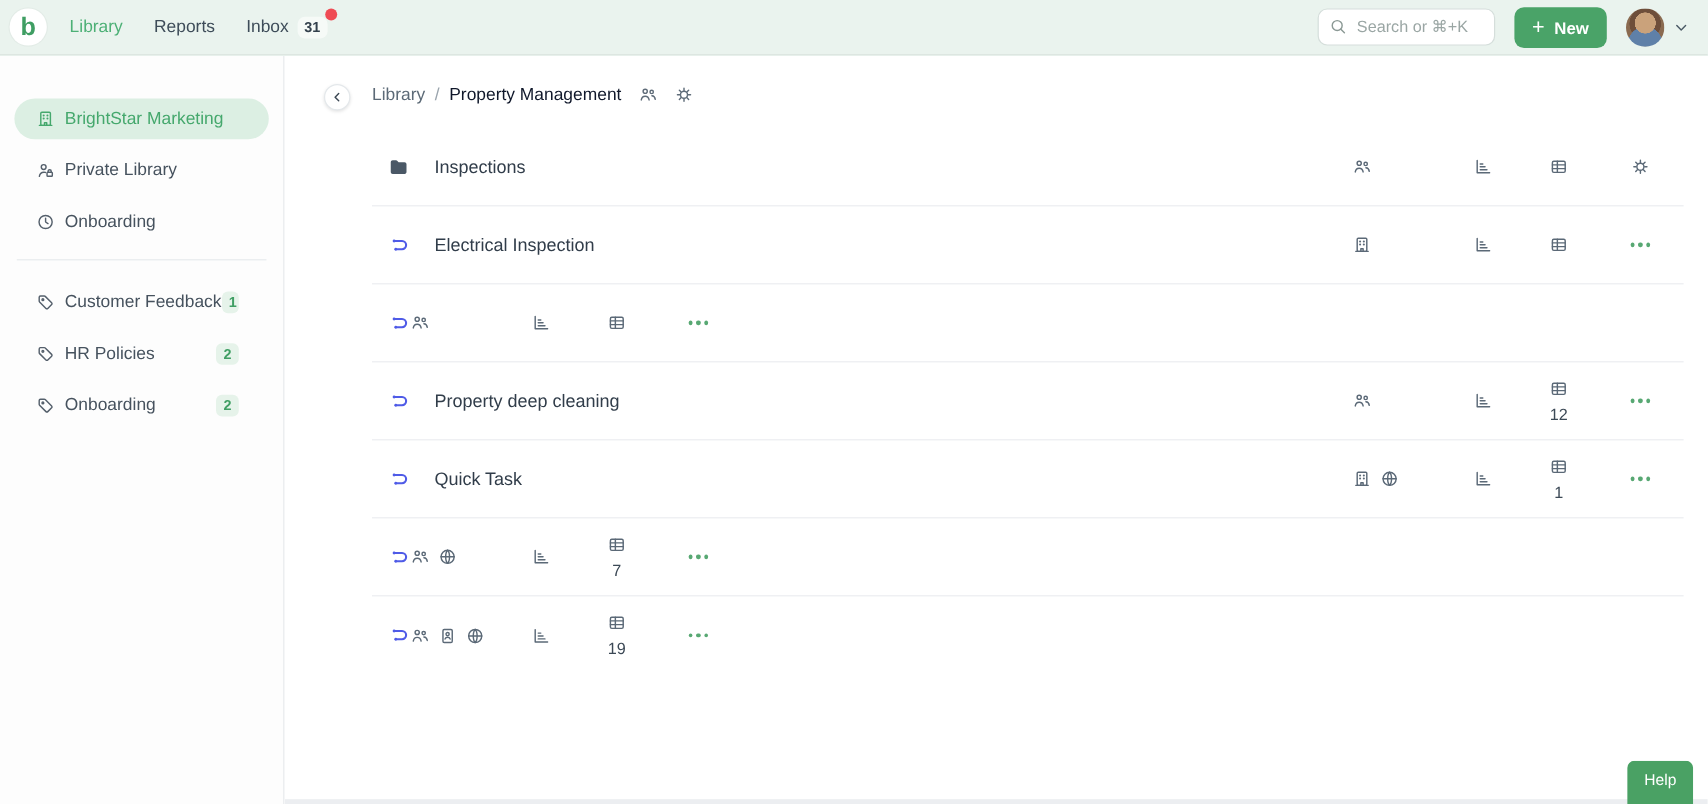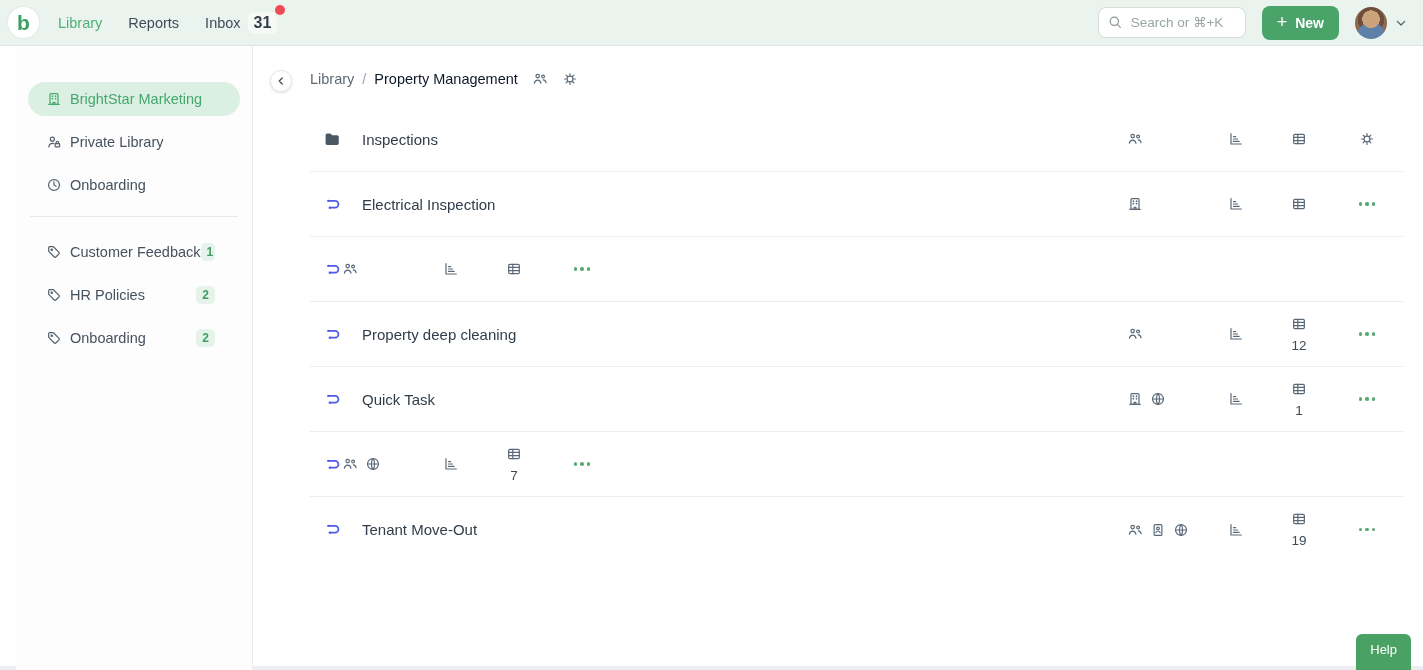--- a/index.html
+++ b/index.html
@@ -15,21 +15,21 @@
   .logo { width:31px; height:31px; border-radius:50%; background:#fff;
     display:flex; align-items:center; justify-content:center;
     font-weight:bold; font-size:21px; color:#3f9e63; line-height:1;
     box-shadow:0 0 0 1px rgba(0,0,0,0.03); }
   .nav { display:flex; align-items:center; margin-left:19px; gap:26px; }
   .nav-item { font-size:14.5px; color:#3e4c59; font-weight:500; cursor:pointer;
     display:flex; align-items:center; gap:7px; }
   .nav-item.active { color:#4db076; }
   .inbox-badge-wrap { position:relative; display:inline-flex; }
   .inbox-badge { background:#f6faf7; border-radius:6px; padding:2px 6px;
-    font-size:16px; font-weight:bold; color:#33404c;text-align:right; }
+    font-size:12px; font-weight:bold; color:#33404c;text-align:right; }
   .inbox-dot { position:absolute; top:-7px; right:-8px; width:10px; height:10px;
     border-radius:50%; background:#ef4b54; }
   .topbar-spacer { flex:1; }
   .search-box { position:relative; width:148px; height:31px; margin-right:16px; }
   .search-box input { width:100%; height:100%; border:1px solid #d5dedb;
     border-radius:8px; background:#fff; padding:0 10px 0 32px; font-size:13.5px;
     color:#3e4c59; outline:none; font-family:inherit; }
   .search-box input::placeholder { color:#9aa6a4; }
   .search-box .icon { position:absolute; left:9px; top:7px; color:#8b9995; }
   .new-btn { height:34px; background:#4aa368; color:#fff; border:none;
@@ -38,21 +38,21 @@
   .new-btn .plus { font-weight:400; font-size:18px; line-height:1; margin-top:-2px; }
   .avatar { width:32px; height:32px; border-radius:50%; margin-left:16px; cursor:pointer;
     background:
       radial-gradient(circle at 50% 38%, #caa27b 0 34%, rgba(0,0,0,0) 35%),
       radial-gradient(circle at 50% 92%, #5f80a8 0 42%, rgba(0,0,0,0) 43%),
       radial-gradient(circle at 50% 40%, #6e4e3a 0 52%, #8a6a50 53% 100%);
     flex:none; }
   .caret { margin-left:6px; color:#4c5a66; cursor:pointer; }
 
   
-  .sidebar { position:fixed; top:46px; left:16px; bottom:0; width:237px;
+  .sidebar { position:fixed; top:46px; left:0; bottom:0; width:237px;
     background:#fdfdfd; border-right:1px solid #e8eaed; padding-top:36px; z-index:5; }
   .side-item { height:34px; margin:0 12px 9px 12px; border-radius:17px;
     display:flex; align-items:center; padding:0 25px 0 18px; cursor:pointer;
     font-size:14.5px; color:#46525e; }
   .side-item .icon { color:#55606c; margin-right:8px; }
   .side-item.active { background:#dcefe3; color:#45a86d; font-weight:500; }
   .side-item.active .icon { color:#45a86d; }
   .side-item .label { flex:1; white-space:nowrap; }
   .side-divider { height:1px; background:#e7eaed; margin:14px 14px 18px 14px; }
   .tag-badge { background:#e6f3ea; color:#3f9e63; font-size:12px; font-weight:bold;
@@ -505,21 +505,20 @@
         </span>
   </div>
       <div class="row">
     <span class="icon type-icon workflow">
           <svg width="19" height="19" viewBox="0 0 24 24" fill="none" stroke="currentColor" stroke-width="2.2" stroke-linecap="round" stroke-linejoin="round">
             <path d="M6.8 7.4h8.4a4.3 4.3 0 0 1 0 8.6H8.6"></path>
             <circle cx="6.8" cy="7.4" r="1.5" fill="currentColor" stroke="none"></circle>
             <circle cx="8.6" cy="16" r="1.5" fill="currentColor" stroke="none"></circle>
           </svg>
         </span>
-    <span class="row-title">Tenant Move-Out</span>
     <span class="col share">
           <span class="icon">
             <svg width="16" height="16" viewBox="0 0 24 24" fill="none" stroke="currentColor" stroke-width="1.8" stroke-linecap="round" stroke-linejoin="round">
               <circle cx="8.5" cy="7.6" r="2.6"></circle>
               <path d="M3.6 18.4c.5-3 2.4-4.7 4.9-4.7s4.4 1.7 4.9 4.7"></path>
               <circle cx="16.6" cy="8.4" r="2.1"></circle>
               <path d="M16.9 13.3c2.3.2 3.8 1.7 4.2 4.3"></path>
             </svg>
           </span>
           <span class="icon">

